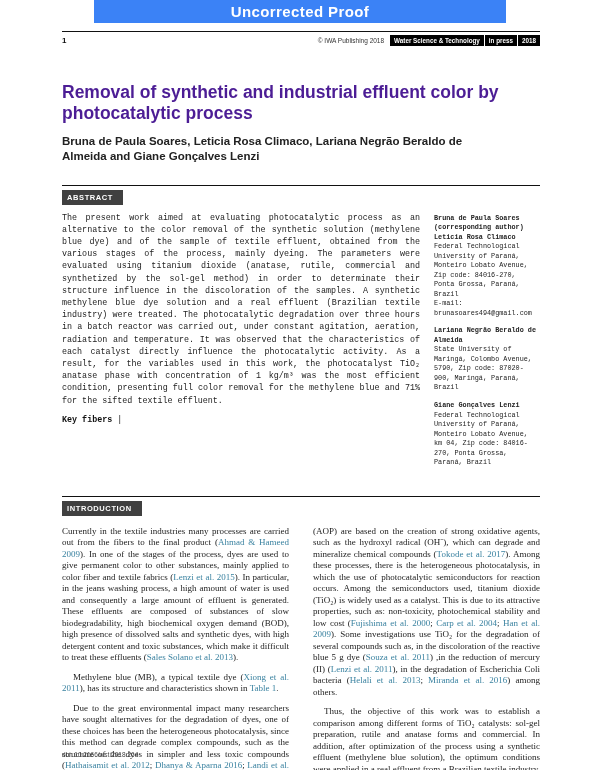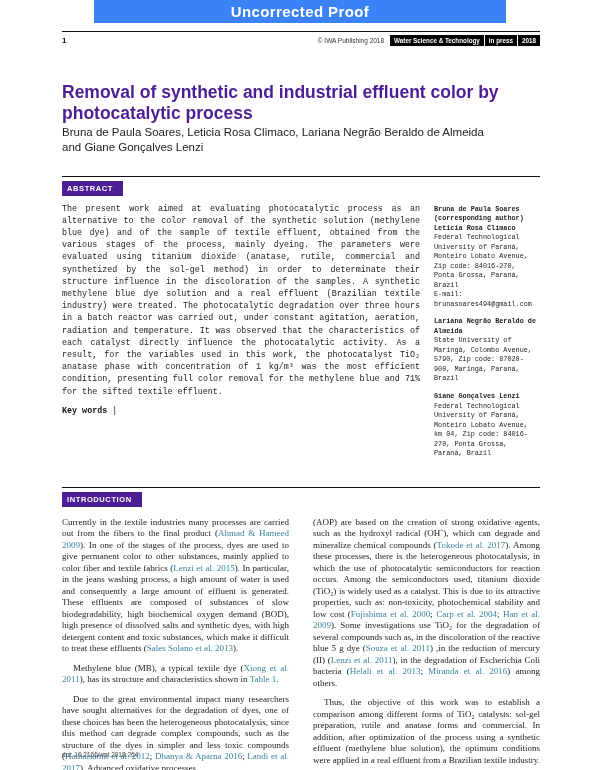--- a/index.html
+++ b/index.html
@@ -13,24 +13,24 @@
   .content { padding:0 60px 0 62px; }
 
   .header { margin-top:8px; border-top:1px solid #111; padding-top:3px; display:flex; justify-content:space-between; align-items:center; }
   .pageno { font-size:8px; font-weight:bold; }
   .header-right { display:flex; align-items:center; gap:6px; }
   .copyright { font-size:6.5px; color:#333; }
   .badges { display:flex; gap:1px; }
   .badge { background:#000; color:#fff; font-size:6.3px; font-weight:bold; padding:2px 4px; white-space:nowrap; }
 
   .title { margin-top:36px; font-size:17.5px; line-height:1.22; font-weight:bold; max-width:440px; color:#4c1d95; }
-  .authors { font-size:11.5px; line-height:1.35; max-width:430px; color:#222; }
+  .authors { margin-top:9px; font-size:11.5px; line-height:1.35; max-width:430px; color:#222;font-weight:bold; }
 
   .section-head { margin-top:20px; border-top:1px solid #111; }
-  .section-label { display:inline-block; background:#4c1d95; color:#fff; font-size:7.5px; font-weight:bold; letter-spacing:.6px; padding:3px 10px 3px 5px; }
+  .section-label { display:inline-block; background:#404040; color:#fff; font-size:7.5px; font-weight:bold; letter-spacing:.6px; padding:3px 10px 3px 5px; }
 
   .abstract-row { display:flex; gap:14px; margin-top:7px;font-family:Liberation Mono, monospace; }
   .abstract-left { flex:0 0 358px; width:358px; }
   .abstract-text p { font-size:8.4px; line-height:1.45; text-align:justify; color:#222; }
   .keywords { display:flex; margin-top:7px; font-size:8.4px; line-height:1.45; max-width:330px; }
   .kw-label { font-weight:bold; white-space:nowrap; }
   .kw-bar { margin:0 5px; color:#111; }
   .kw-text { max-width:250px; }
 
   .affiliations { flex:1; padding-top:2px; }
@@ -76,21 +76,21 @@
     <div class="section-head">
       <span class="section-label">ABSTRACT</span>
     </div>
 
     <div class="abstract-row">
       <div class="abstract-left">
         <div class="abstract-text">
           <p>The present work aimed at evaluating photocatalytic process as an alternative to the color removal of the synthetic solution (methylene blue dye) and of the sample of textile effluent, obtained from the various stages of the process, mainly dyeing. The parameters were evaluated using titanium dioxide (anatase, rutile, commercial and synthetized by the sol-gel method) in order to determinate their structure influence in the discoloration of the samples. A synthetic methylene blue dye solution and a real effluent (Brazilian textile industry) were treated. The photocatalytic degradation over three hours in a batch reactor was carried out, under constant agitation, aeration, radiation and temperature. It was observed that the characteristics of each catalyst directly influence the photocatalytic activity. As a result, for the variables used in this work, the photocatalyst TiO₂ anatase phase with concentration of 1 kg/m³ was the most efficient condition, presenting full color removal for the methylene blue and 71% for the sifted textile effluent.</p>
         </div>
         <div class="keywords">
-          <span class="kw-label">Key words</span>
+          <span class="kw-label">Key fibers</span>
           <span class="kw-bar">|</span>
         </div>
       </div>
       <div class="affiliations">
           <div class="affil">
             <div class="affil-line bold">Bruna de Paula Soares (corresponding author)</div>
             <div class="affil-line bold">Leticia Rosa Climaco</div>
             <div class="affil-line">Federal Technological University of Paraná, Monteiro Lobato Avenue, Zip code: 84016-270, Ponta Grossa, Paraná, Brazil</div>
             <div class="affil-line email">E-mail: brunasoares494@gmail.com</div>
           </div>

